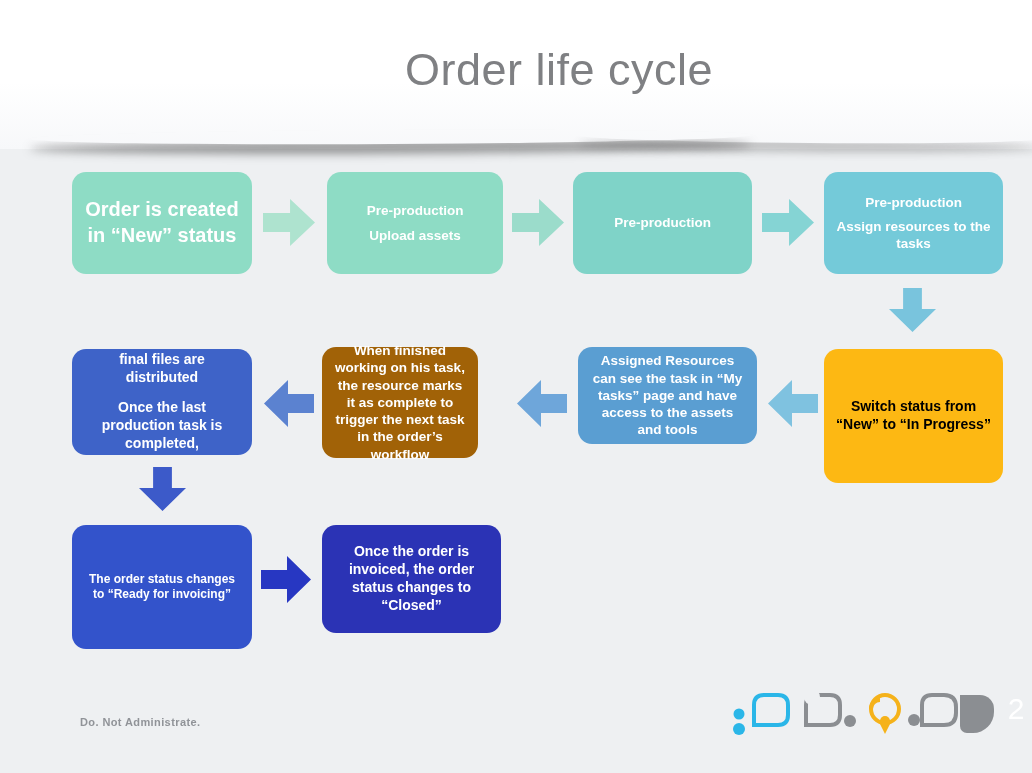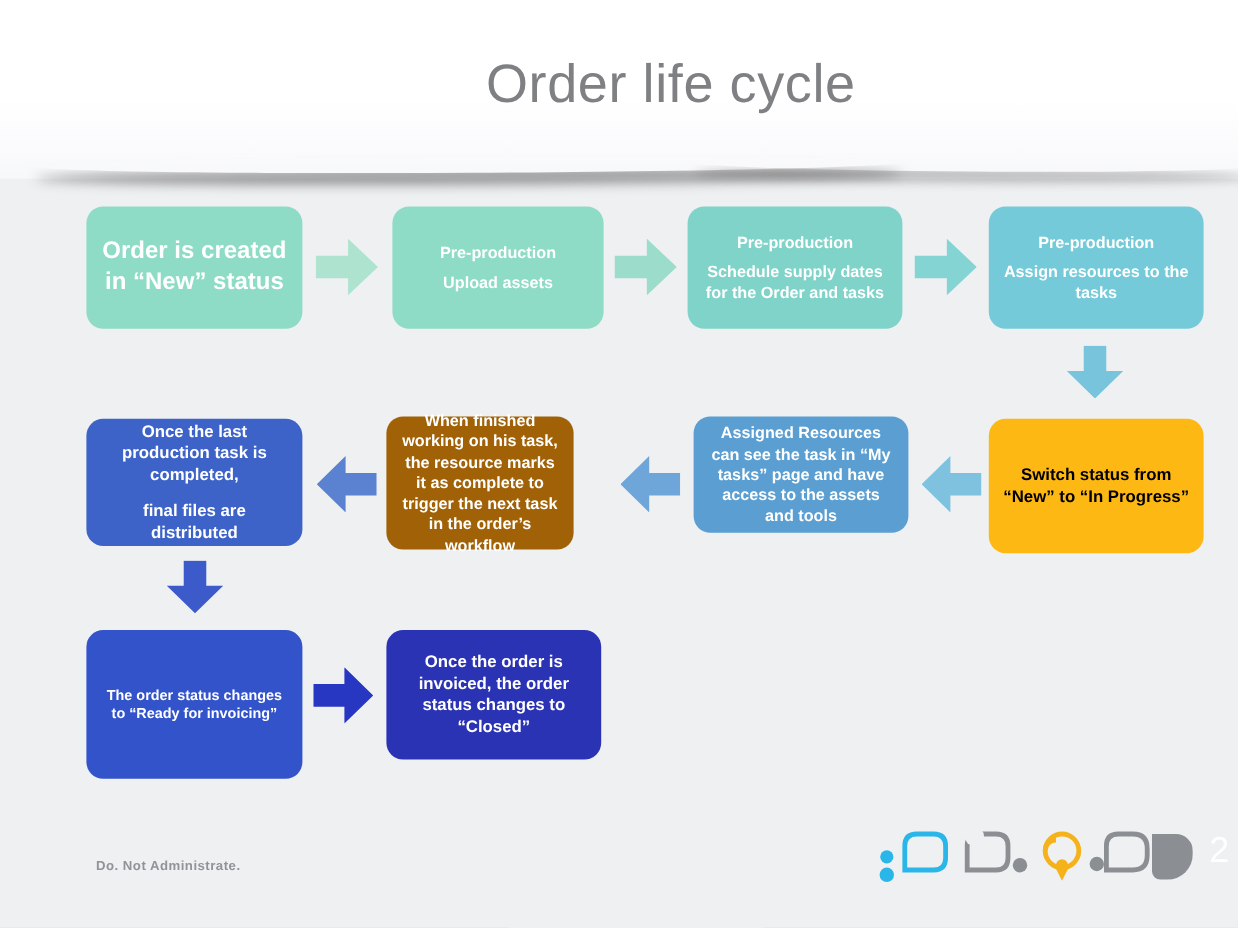--- a/index.html
+++ b/index.html
@@ -20,21 +20,21 @@
   .box{position:absolute; border-radius:14px; box-sizing:border-box; padding:8px 10px;
        display:flex; flex-direction:column; align-items:center; justify-content:center;
        text-align:center; color:#fff; font-weight:700; font-size:13.5px; line-height:1.28; z-index:2;}
   .box .para{display:block;}
   .box .para + .para{margin-top:7px;}
 
   .b1 {left:72px;  top:172px; width:180px; height:102px; background:#8edcc5; font-size:20px;}
   .b2 {left:327px; top:172px; width:176px; height:102px; background:#8edcc5;}
   .b3 {left:573px; top:172px; width:179px; height:102px; background:#7fd3c8;}
   .b4 {left:824px; top:172px; width:179px; height:102px; background:#74cad9;}
-  .b5 {left:824px; top:349px; width:179px; height:112px; background:#fdb813; color:#000; font-size:14px;}
+  .b5 {left:824px; top:349px; width:179px; height:134px; background:#fdb813; color:#000; font-size:14px;}
   .b6 {left:578px; top:347px; width:179px; height:97px; background:#5a9ed2;}
   .b7 {left:322px; top:347px; width:156px; height:111px; background:#a16207;}
   .b8 {left:72px;  top:349px; width:180px; height:106px; background:#3e63c8; font-size:14px;}
   .b8 .para + .para{margin-top:12px;}
   .b9 {left:72px;  top:525px; width:180px; height:124px; background:#3353cb; font-size:12px;}
   .b10{left:322px; top:525px; width:179px; height:108px; background:#2b33b5; font-size:14px;}
 
   
   .arrow{position:absolute; z-index:1;}
   .arrow.right{clip-path:polygon(0 30%,52% 30%,52% 0,100% 50%,52% 100%,52% 70%,0 70%);}
@@ -73,21 +73,20 @@
     <span class="para">Order is created in “New” status</span>
   </div>
   <div class="arrow right a1"></div>
   <div class="box b2">
     <span class="para">Pre-production</span>
     <span class="para">Upload assets</span>
   </div>
   <div class="arrow right a2"></div>
   <div class="box b3">
     <span class="para">Pre-production</span>
-    <span class="para">Schedule supply dates for the Order and tasks</span>
   </div>
   <div class="arrow right a3"></div>
   <div class="box b4">
     <span class="para">Pre-production</span>
     <span class="para">Assign resources to the tasks</span>
   </div>
 
   <div class="arrow down a4"></div>
 
   <div class="box b5">
@@ -96,22 +95,22 @@
   <div class="arrow left a5"></div>
   <div class="box b6">
     <span class="para">Assigned Resources can see the task in “My tasks” page and have access to the assets and tools</span>
   </div>
   <div class="arrow left a6"></div>
   <div class="box b7">
     <span class="para">When finished working on his task, the resource marks it as complete to trigger the next task in the order’s workflow</span>
   </div>
   <div class="arrow left a7"></div>
   <div class="box b8">
+    <span class="para">final files are distributed</span>
     <span class="para">Once the last production task is completed,</span>
-    <span class="para">final files are distributed</span>
   </div>
 
   <div class="arrow down a8"></div>
 
   <div class="box b9">
     <span class="para">The order status changes to “Ready for invoicing”</span>
   </div>
   <div class="arrow right a9"></div>
   <div class="box b10">
     <span class="para">Once the order is invoiced, the order status changes to “Closed”</span>

